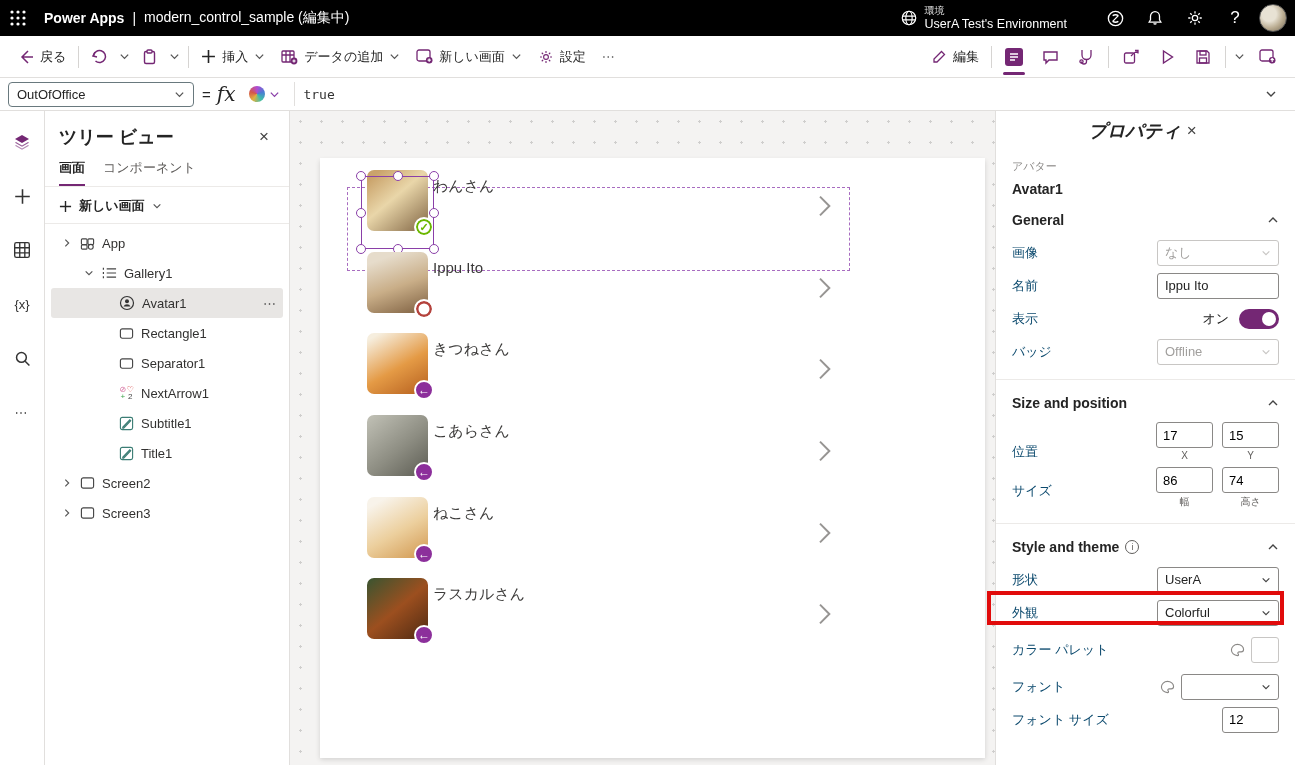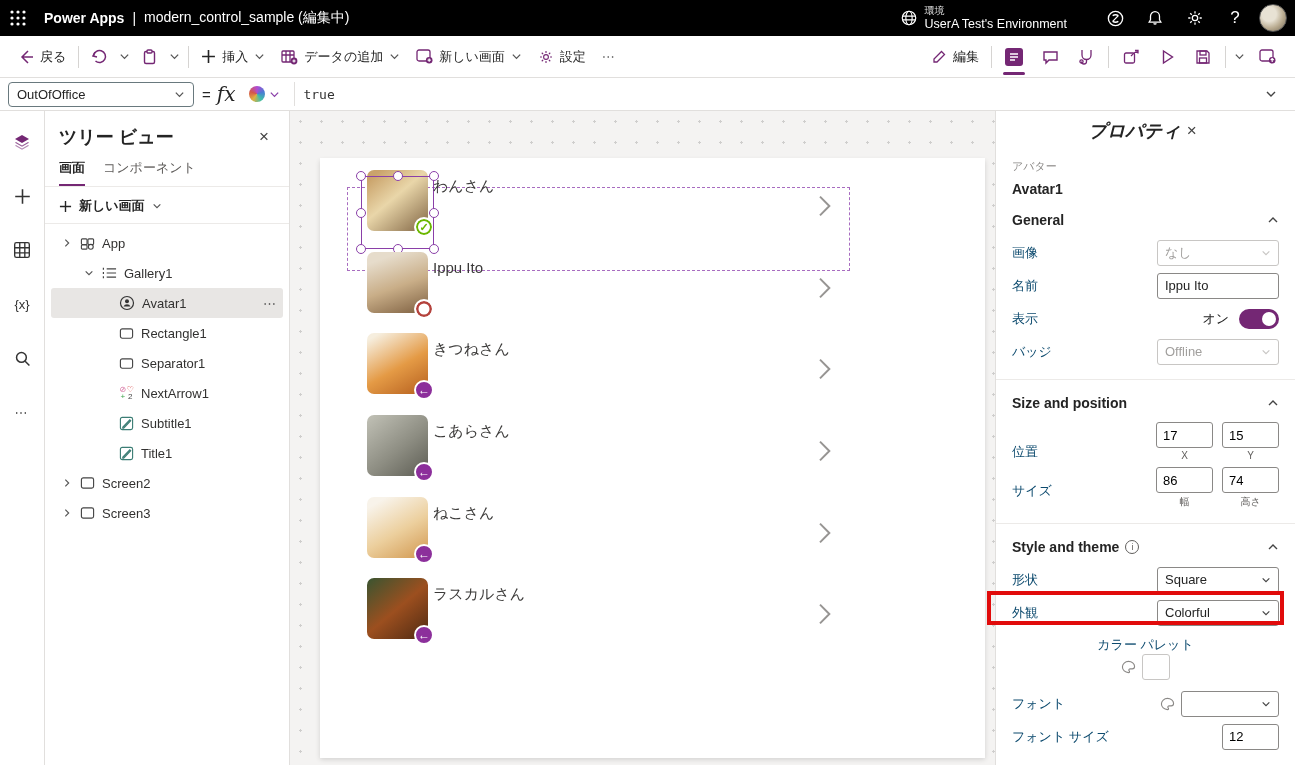--- a/index.html
+++ b/index.html
@@ -649,36 +649,36 @@
           <span>Style and theme</span>
           <span class="info-i">i</span>
         </span>
         <svg width="12" height="12" viewBox="0 0 12 12" fill="none" stroke="#444" stroke-width="1.4">
             <path d="M2 8 L6 4 L10 8"></path>
           </svg>
       </div>
       <div class="frow">
         <span class="flabel">形状</span>
         <div class="pp-drop">
-          <span>Square</span>
+          <span>UserA</span>
           <svg width="10" height="10" viewBox="0 0 12 12" fill="none" stroke="#444" stroke-width="1.4">
               <path d="M2 4 L6 8 L10 4"></path>
             </svg>
         </div>
       </div>
       <div class="frow">
         <span class="flabel">外観</span>
         <div class="pp-drop">
           <span>Colorful</span>
           <svg width="10" height="10" viewBox="0 0 12 12" fill="none" stroke="#444" stroke-width="1.4">
               <path d="M2 4 L6 8 L10 4"></path>
             </svg>
         </div>
       </div>
-      <div class="frow" style="margin:10px 0;flex-direction:column;">
+      <div class="frow" style="margin:10px 0;">
         <span class="flabel">カラー パレット</span>
         <div class="ctrl-right">
           <svg width="15" height="14" viewBox="0 0 16 15" fill="none" stroke="#8a8886" stroke-width="1.2">
               <path d="M8 1.5 a6.5 6 0 1 0 0 12 c1.5 0 1.2-1.4.6-2 -.8-.9 0-2 1.4-2 h2 a2.5 2.5 0 0 0 2.5-2.5 C14.5 4 11.5 1.5 8 1.5 Z"></path>
             </svg>
           <div class="swatch"></div>
         </div>
       </div>
       <div class="frow">
         <span class="flabel">フォント</span>

